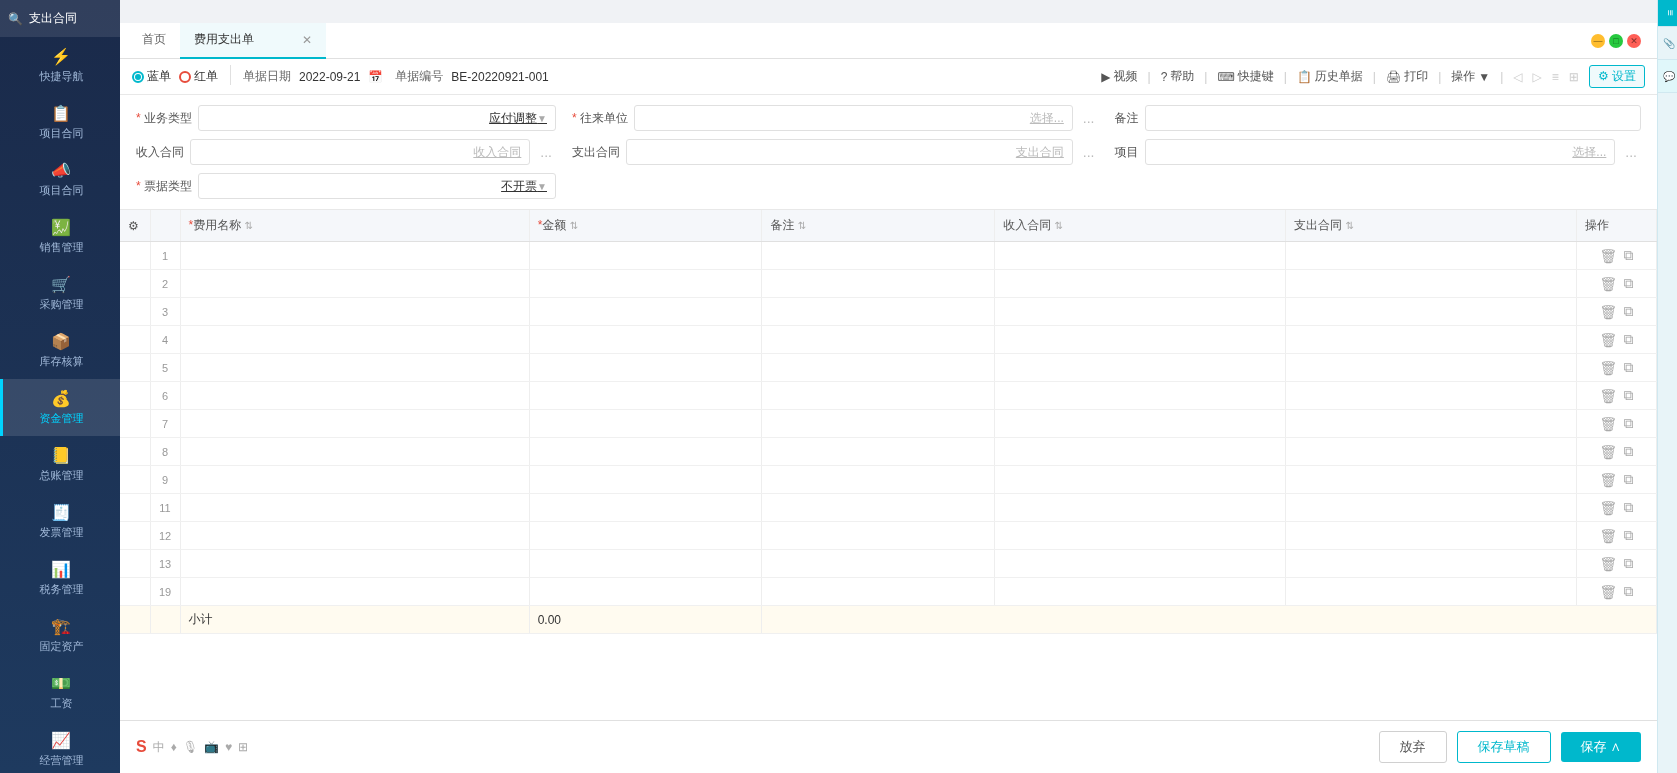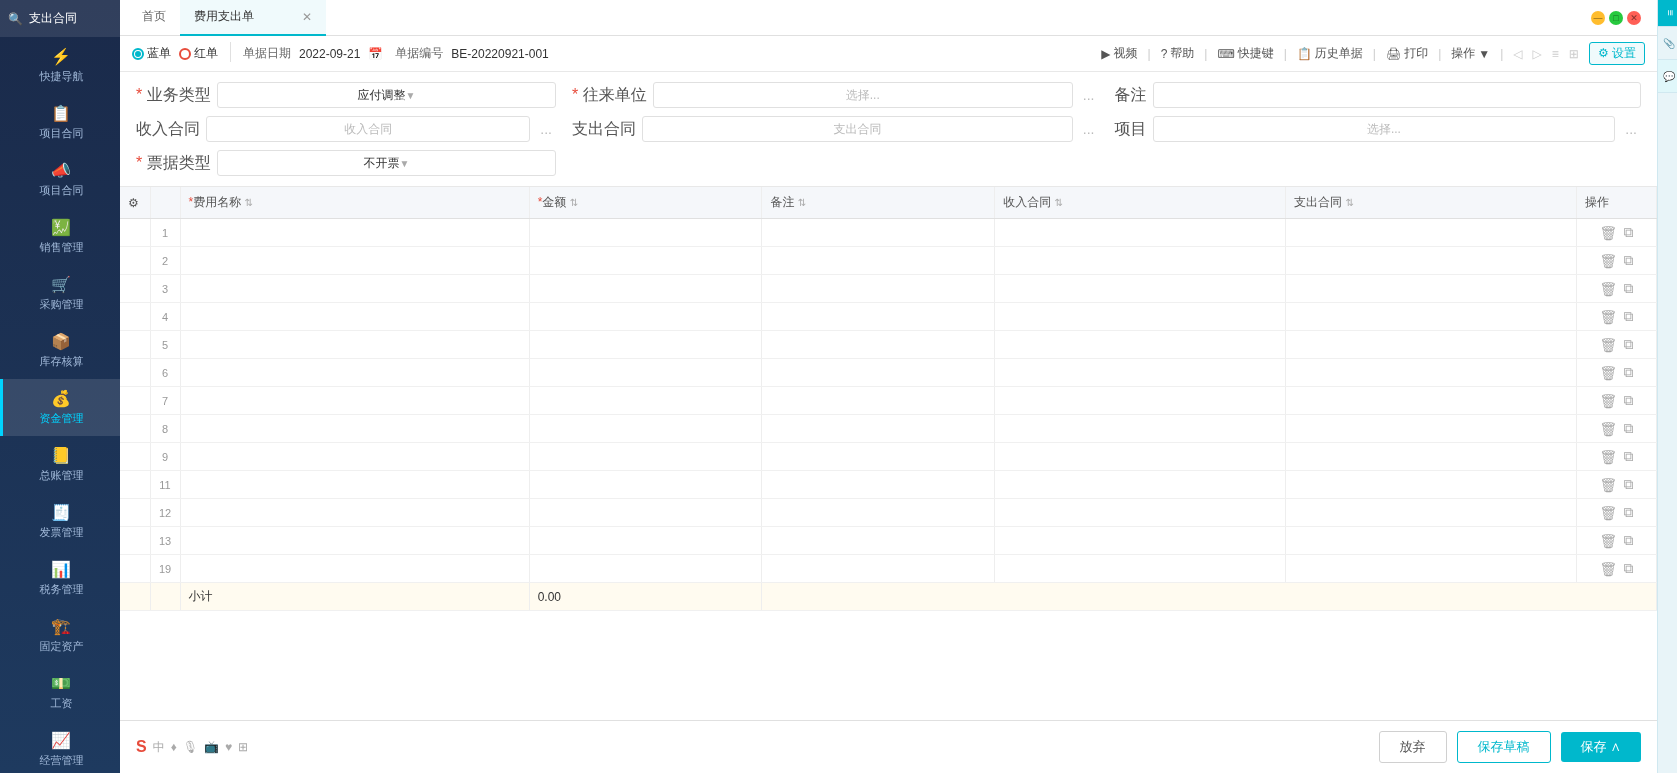--- a/index.html
+++ b/index.html
@@ -39,20 +39,21 @@
     .sidebar-item .icon { font-size: 16px; }
     .sidebar-item .label { font-size: 11px; text-align: center; }
 
     
     .main {
       flex: 1;
       display: flex;
       flex-direction: column;
       background: #6d28d9;
       overflow: hidden;
+      margin-top: 23px;
     }
 
     
     .tab-bar {
       display: flex;
       align-items: center;
       background: #fff;
       border-bottom: 1px solid #e0e0e0;
       padding: 0 8px;
       height: 36px;
@@ -123,36 +124,37 @@
       display: flex;
       align-items: center;
       gap: 16px;
     }
     .form-field {
       display: flex;
       align-items: center;
       gap: 6px;
       flex: 1;
     }
-    .form-field-label { color: #555; white-space: nowrap; font-size: 16px; }
+    .form-field-label { color: #555; white-space: nowrap; font-size: 12px; }
     .form-field-label.required::before { content: '* '; color: #e74c3c; }
     .form-field-input {
       flex: 1;
       border: 1px solid #e0e0e0;
       border-radius: 3px;
       padding: 4px 8px;
       color: #333;
       background: #fff;
       font-size: 12px;
       min-width: 80px;
       display: flex;
       align-items: center;
-      justify-content: center;
+      justify-content: flex-end;
       cursor: pointer;
       height: 26px;
+      text-decoration: underline;
     }
     .form-field-input.placeholder { color: #bbb; }
     .form-field-dots { color: #bbb; font-size: 14px; cursor: pointer; padding: 0 4px; }
     .select-arrow { color: #aaa; font-size: 10px; }
 
     
     .table-container {
       flex: 1;
       overflow: auto;
       background: #fff;

